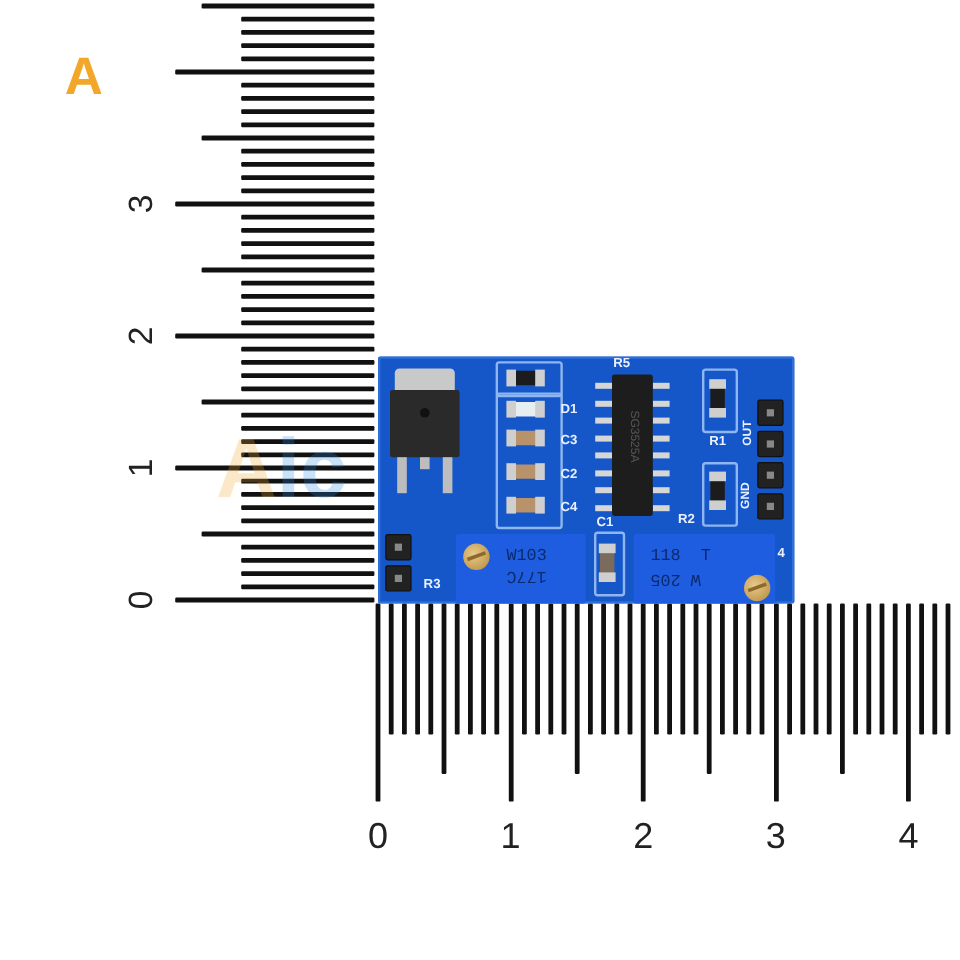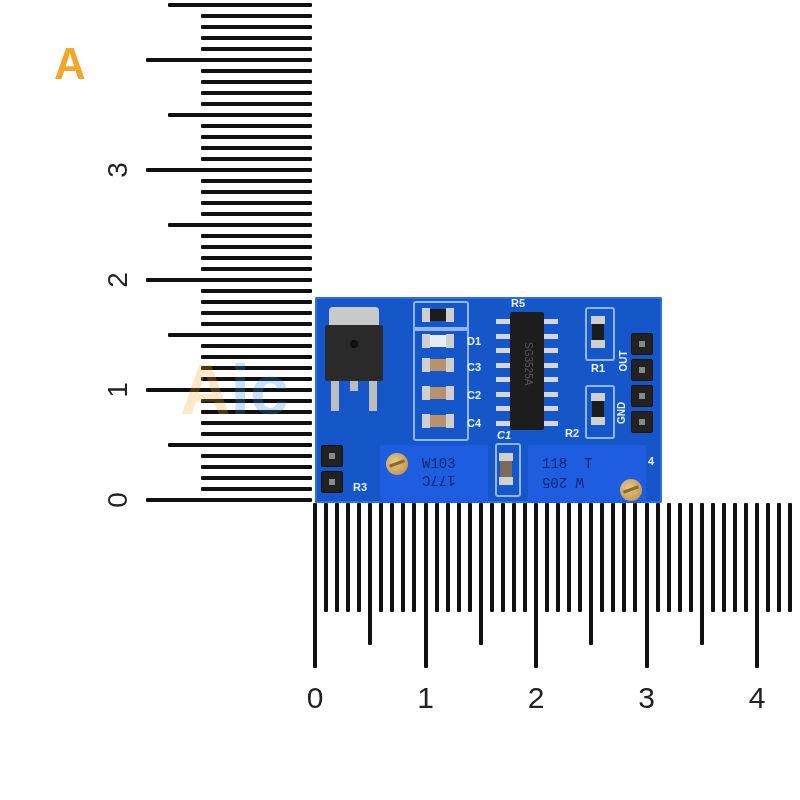--- a/index.html
+++ b/index.html
@@ -244,21 +244,21 @@
   <div class="header-pin" style="left:316px;top:88px;"></div>
   <div class="header-pin" style="left:316px;top:114px;"></div>
   <div class="silk" style="left:298px;top:58px;transform:rotate(-90deg);font-size:10px;">OUT</div>
   <div class="silk" style="left:296px;top:110px;transform:rotate(-90deg);font-size:10px;">GND</div>
   <div class="silk" style="left:333px;top:158px;">4</div>
 
   <div class="header-pin" style="left:6px;top:148px;"></div>
   <div class="header-pin" style="left:6px;top:174px;"></div>
   <div class="silk" style="left:38px;top:184px;">R3</div>
 
-  <div class="silk" style="left:182px;top:132px;font-style:italic;">C1</div>
+  <div class="silk" style="left:182px;top:132px;">C1</div>
   <div class="trace" style="left:180px;top:146px;width:22px;height:50px;"></div>
   <div class="smd cap" style="left:176px;top:166px;width:30px;transform:rotate(90deg);background:#7a6b5c;">
       <span class="pad" style="left:-1px"></span>
       <span class="pad" style="right:-1px"></span>
     </div>
 
   <div class="pot" style="left:65px;top:148px;width:108px;height:58px;">
     <div class="screw" style="left:6px;top:8px;"></div>
     <div class="pot-text" style="left:42px;top:12px;">W103</div>
     <div class="pot-text" style="left:42px;top:28px;transform:rotate(180deg);">177C</div>

